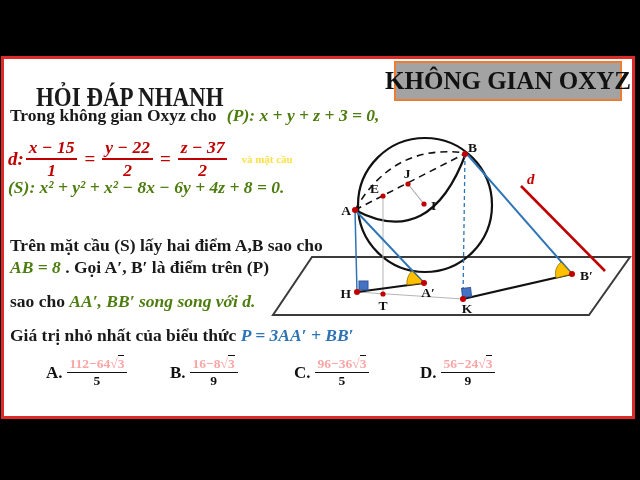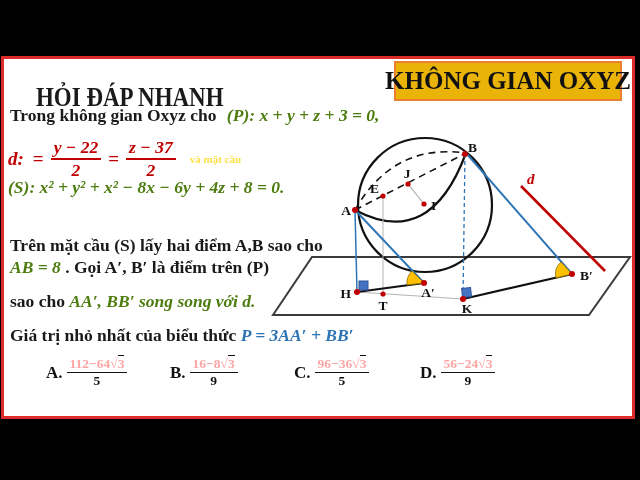--- a/index.html
+++ b/index.html
@@ -10,21 +10,21 @@
   .content-bg{
     position:absolute;left:1px;top:56px;width:634px;height:363px;
     background:#fff;border:3px solid #dd2b28;box-sizing:border-box;
   }
   .abs{position:absolute;white-space:nowrap;}
   .page-title{
     left:36px;top:62px;font-size:28px;font-weight:600;color:#1a1a1a;
     transform:scaleX(0.82);transform-origin:left top;letter-spacing:0px;
   }
   .topic-box{
-    left:394px;top:61px;width:228px;height:40px;background:#eab308;
+    left:394px;top:61px;width:228px;height:40px;background:#a3a3a3;
     border:2px solid #ED7D31;box-sizing:border-box;display:flex;
     align-items:center;justify-content:center;
     font-size:25px;font-weight:bold;color:#111;
   }
   .tline{font-size:17.5px;font-weight:bold;color:#1a1a1a;}
   .red{color:#4d7c0f;}
   .blue{color:#2E74B5;}
   .it{font-style:italic;}
   .eqrow{left:8px;top:137px;display:flex;align-items:center;}
   .eqrow .dlab{font-size:19px;font-weight:bold;font-style:italic;color:#C00000;margin-right:2px;}
@@ -54,20 +54,24 @@
   <span>KHÔNG GIAN OXYZ</span>
 </div>
 
 <div class="abs tline" style="left:10px;top:105px;">
   <span>Trong không gian Oxyz cho</span>
   <span class="red it" style="margin-left:6px;">(P): x + y + z + 3 = 0,</span>
 </div>
 
 <div class="abs eqrow">
   <span class="dlab">d:</span>
+  <span class="frac redfrac">
+    <span class="num">x − 15</span>
+    <span class="den">1</span>
+  </span>
   <span class="eq">=</span>
   <span class="frac redfrac">
     <span class="num">y − 22</span>
     <span class="den">2</span>
   </span>
   <span class="eq">=</span>
   <span class="frac redfrac">
     <span class="num">z − 37</span>
     <span class="den">2</span>
   </span>

